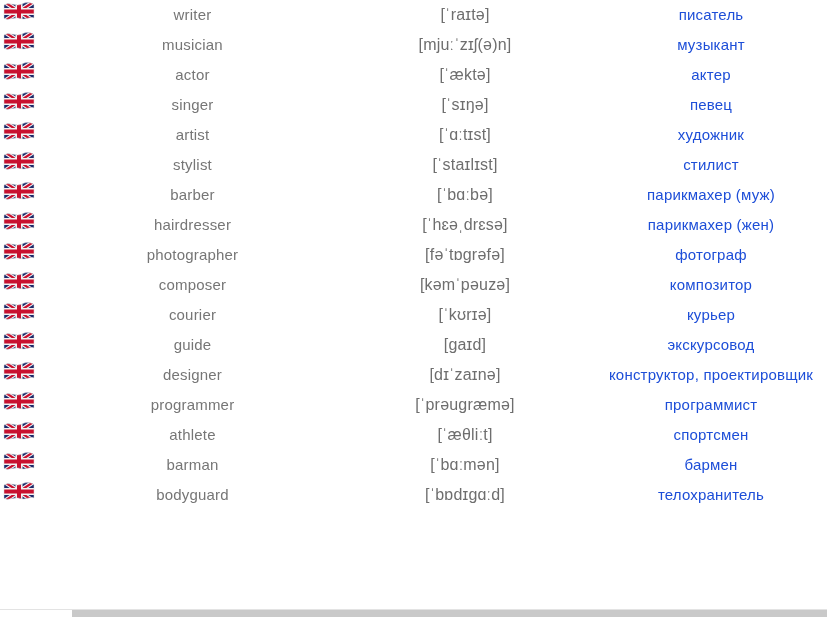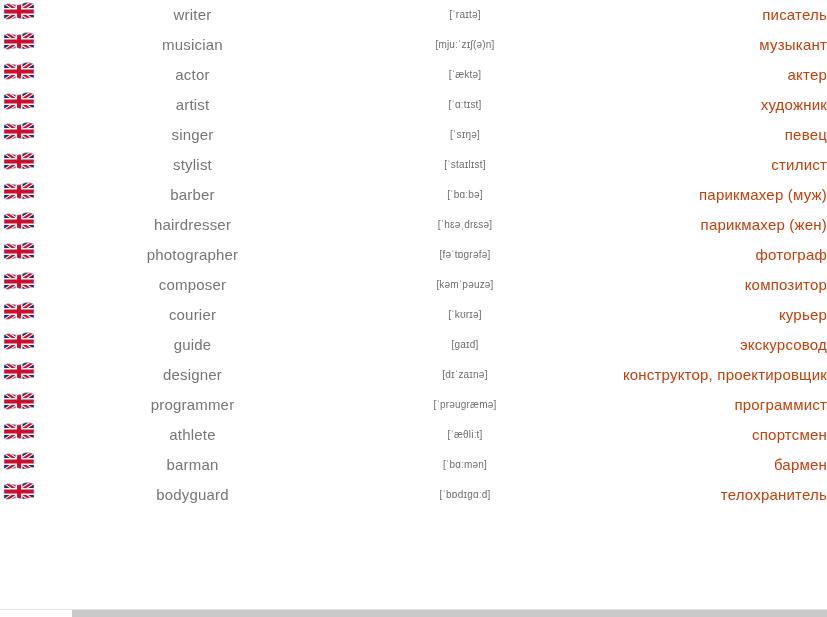--- a/index.html
+++ b/index.html
@@ -41,25 +41,24 @@
     letter-spacing: 0.2px;
     white-space: nowrap;
     line-height: 28px;
   }
 
   td.cell-word {
     color: #767676;
   }
   td.cell-ipa {
     color: #6e6e6e;
-    font-size: 10px;
+    font-size: 16px;
   }
   td.cell-ru {
-    color: #c2410c;
-    text-align: right;
+    color: #1d4ed8;
   }
 
   td.cell-flag {
     text-align: left;
     padding-left: 3px;
   }
 
   
   .flag-icon {
     display: inline-block;
@@ -170,60 +169,60 @@
               </defs>
               <g clip-path="url(#fc)">
                 <rect x="0" y="0" width="32" height="21" fill="#1b2a6b"></rect>
                 <path d="M0,0 L32,21 M32,0 L0,21" stroke="#f2f2f2" stroke-width="4.5"></path>
                 <path d="M0,0 L32,21 M32,0 L0,21" stroke="#c8102e" stroke-width="2.2"></path>
                 <path d="M16,0 L16,21 M0,10.5 L32,10.5" stroke="#f2f2f2" stroke-width="7"></path>
                 <path d="M16,0 L16,21 M0,10.5 L32,10.5" stroke="#c8102e" stroke-width="4"></path>
               </g>
               <path d="M1,4 C7,0.5 13,6 19,3 C24.5,0.3 28,2 31,3.5 L31,17 C27,15 23,19.5 17,17.5 C11,15.5 6,20 1,17.5 Z" fill="none" stroke="#d8d8d8" stroke-width="0.5"></path>
             </svg></span></td>
+        <td class="cell-word">singer</td>
+        <td class="cell-ipa">[ˈsɪŋə]</td>
+        <td class="cell-ru">певец</td>
+      </tr>
+      <tr>
+        <td class="cell-flag"><span class="flag-icon"><svg viewBox="0 0 32 21" width="32" height="21">
+              <defs>
+                <clipPath id="fc">
+                  <path d="M1,4 C7,0.5 13,6 19,3 C24.5,0.3 28,2 31,3.5 L31,17 C27,15 23,19.5 17,17.5 C11,15.5 6,20 1,17.5 Z"></path>
+                </clipPath>
+              </defs>
+              <g clip-path="url(#fc)">
+                <rect x="0" y="0" width="32" height="21" fill="#1b2a6b"></rect>
+                <path d="M0,0 L32,21 M32,0 L0,21" stroke="#f2f2f2" stroke-width="4.5"></path>
+                <path d="M0,0 L32,21 M32,0 L0,21" stroke="#c8102e" stroke-width="2.2"></path>
+                <path d="M16,0 L16,21 M0,10.5 L32,10.5" stroke="#f2f2f2" stroke-width="7"></path>
+                <path d="M16,0 L16,21 M0,10.5 L32,10.5" stroke="#c8102e" stroke-width="4"></path>
+              </g>
+              <path d="M1,4 C7,0.5 13,6 19,3 C24.5,0.3 28,2 31,3.5 L31,17 C27,15 23,19.5 17,17.5 C11,15.5 6,20 1,17.5 Z" fill="none" stroke="#d8d8d8" stroke-width="0.5"></path>
+            </svg></span></td>
         <td class="cell-word">artist</td>
         <td class="cell-ipa">[ˈɑːtɪst]</td>
         <td class="cell-ru">художник</td>
       </tr>
       <tr>
         <td class="cell-flag"><span class="flag-icon"><svg viewBox="0 0 32 21" width="32" height="21">
               <defs>
                 <clipPath id="fc">
                   <path d="M1,4 C7,0.5 13,6 19,3 C24.5,0.3 28,2 31,3.5 L31,17 C27,15 23,19.5 17,17.5 C11,15.5 6,20 1,17.5 Z"></path>
                 </clipPath>
               </defs>
               <g clip-path="url(#fc)">
                 <rect x="0" y="0" width="32" height="21" fill="#1b2a6b"></rect>
                 <path d="M0,0 L32,21 M32,0 L0,21" stroke="#f2f2f2" stroke-width="4.5"></path>
                 <path d="M0,0 L32,21 M32,0 L0,21" stroke="#c8102e" stroke-width="2.2"></path>
                 <path d="M16,0 L16,21 M0,10.5 L32,10.5" stroke="#f2f2f2" stroke-width="7"></path>
                 <path d="M16,0 L16,21 M0,10.5 L32,10.5" stroke="#c8102e" stroke-width="4"></path>
               </g>
               <path d="M1,4 C7,0.5 13,6 19,3 C24.5,0.3 28,2 31,3.5 L31,17 C27,15 23,19.5 17,17.5 C11,15.5 6,20 1,17.5 Z" fill="none" stroke="#d8d8d8" stroke-width="0.5"></path>
             </svg></span></td>
-        <td class="cell-word">singer</td>
-        <td class="cell-ipa">[ˈsɪŋə]</td>
-        <td class="cell-ru">певец</td>
-      </tr>
-      <tr>
-        <td class="cell-flag"><span class="flag-icon"><svg viewBox="0 0 32 21" width="32" height="21">
-              <defs>
-                <clipPath id="fc">
-                  <path d="M1,4 C7,0.5 13,6 19,3 C24.5,0.3 28,2 31,3.5 L31,17 C27,15 23,19.5 17,17.5 C11,15.5 6,20 1,17.5 Z"></path>
-                </clipPath>
-              </defs>
-              <g clip-path="url(#fc)">
-                <rect x="0" y="0" width="32" height="21" fill="#1b2a6b"></rect>
-                <path d="M0,0 L32,21 M32,0 L0,21" stroke="#f2f2f2" stroke-width="4.5"></path>
-                <path d="M0,0 L32,21 M32,0 L0,21" stroke="#c8102e" stroke-width="2.2"></path>
-                <path d="M16,0 L16,21 M0,10.5 L32,10.5" stroke="#f2f2f2" stroke-width="7"></path>
-                <path d="M16,0 L16,21 M0,10.5 L32,10.5" stroke="#c8102e" stroke-width="4"></path>
-              </g>
-              <path d="M1,4 C7,0.5 13,6 19,3 C24.5,0.3 28,2 31,3.5 L31,17 C27,15 23,19.5 17,17.5 C11,15.5 6,20 1,17.5 Z" fill="none" stroke="#d8d8d8" stroke-width="0.5"></path>
-            </svg></span></td>
         <td class="cell-word">stylist</td>
         <td class="cell-ipa">[ˈstaɪlɪst]</td>
         <td class="cell-ru">стилист</td>
       </tr>
       <tr>
         <td class="cell-flag"><span class="flag-icon"><svg viewBox="0 0 32 21" width="32" height="21">
               <defs>
                 <clipPath id="fc">
                   <path d="M1,4 C7,0.5 13,6 19,3 C24.5,0.3 28,2 31,3.5 L31,17 C27,15 23,19.5 17,17.5 C11,15.5 6,20 1,17.5 Z"></path>
                 </clipPath>

